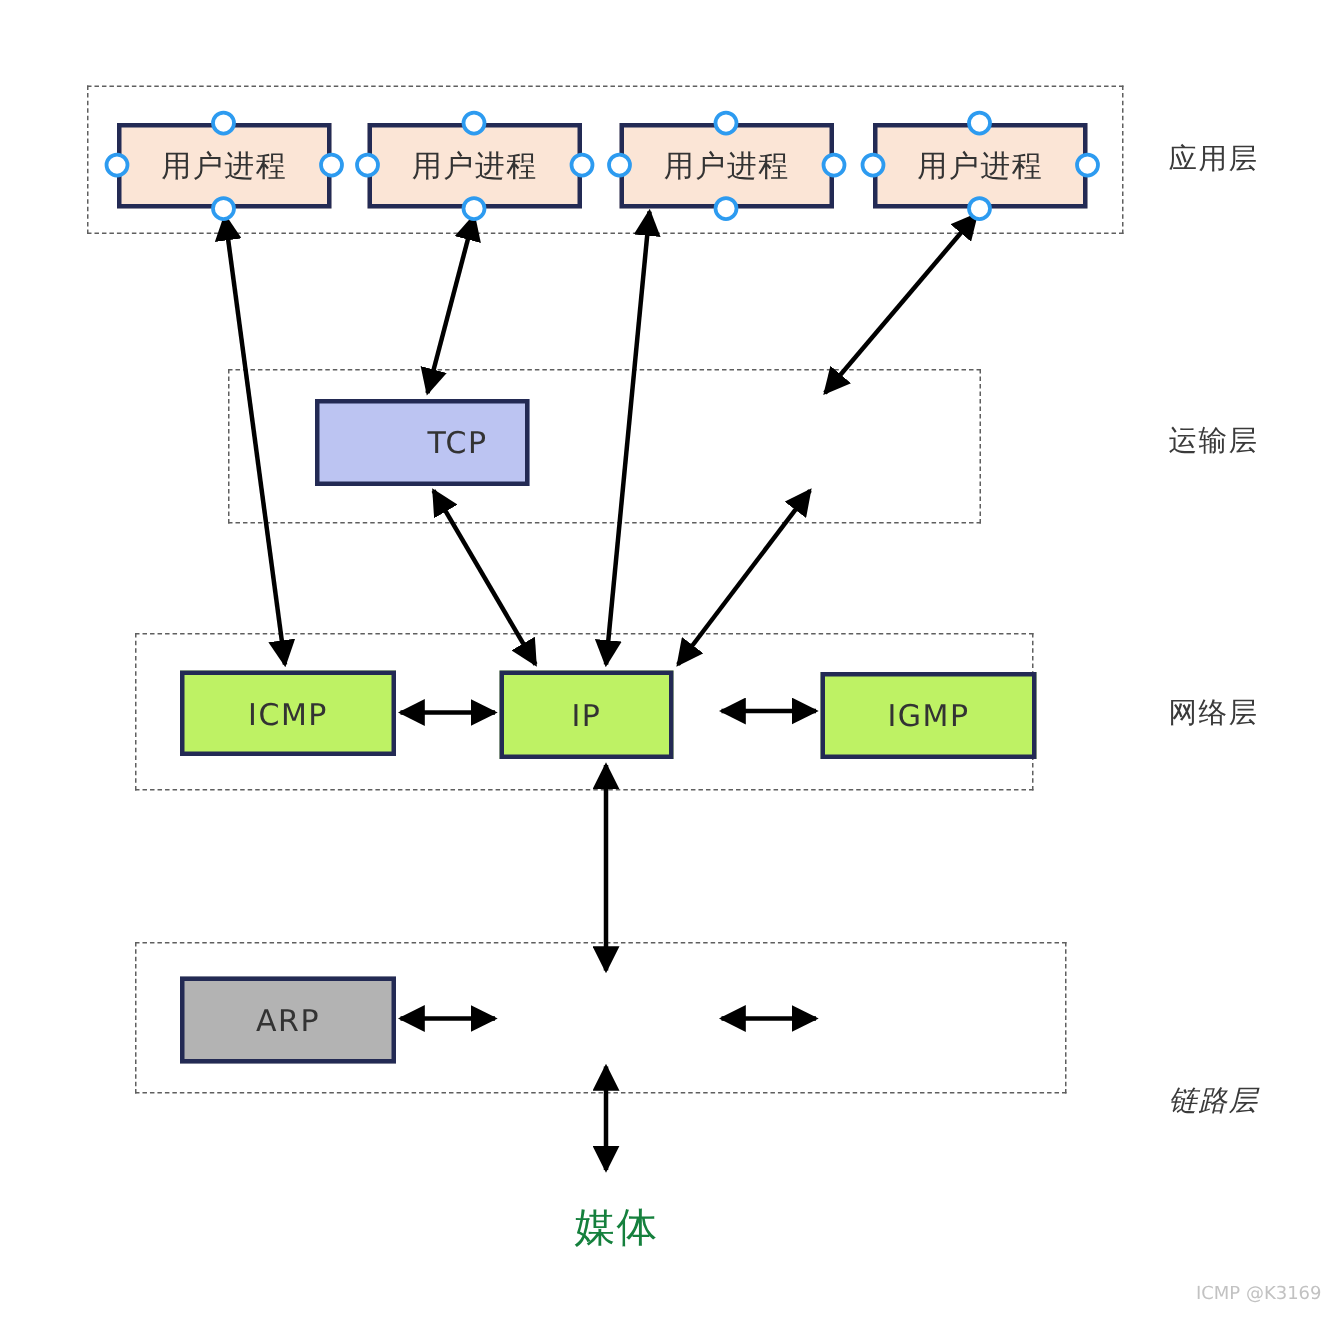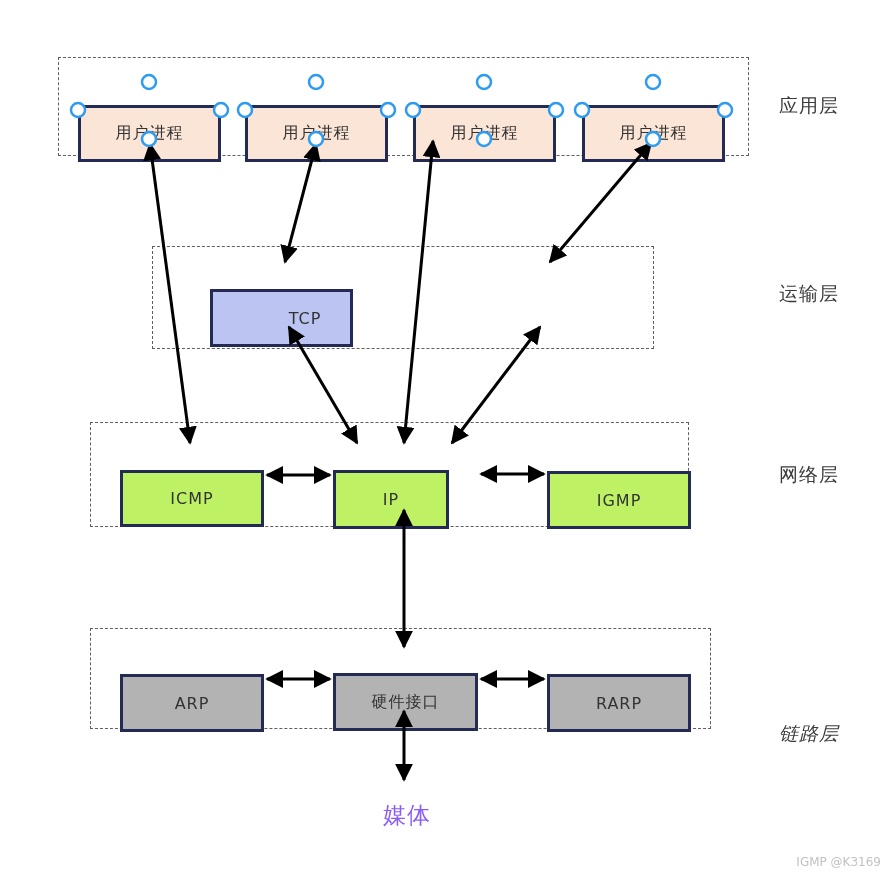--- a/index.html
+++ b/index.html
@@ -10,21 +10,21 @@
   
   .layer-frame{position:absolute;border:1px dashed #5f5f5f;z-index:0;}
   #f-app{left:58px;top:57px;width:689px;height:97px;}
   #f-transport{left:152px;top:246px;width:500px;height:101px;}
   #f-network{left:90px;top:422px;width:597px;height:103px;}
   #f-link{left:90px;top:628px;width:619px;height:99px;}
   
   .node{
     position:absolute;box-sizing:border-box;border:3px solid #232a54;
     display:flex;align-items:center;justify-content:center;
-    font-size:16px;color:#333;z-index:1;letter-spacing:1px;margin-top:23px;
+    font-size:20px;color:#333;z-index:1;letter-spacing:1px;
   }
   .fill-app{background:#fbe5d6;}
   .fill-transport{background:#bcc4f2;padding-left:47px;}
   .fill-network{background:#bef264;}
   .fill-link{background:#b3b3b3;}
   #n-up1{left:78px;top:82px;width:143px;height:57px;}
   #n-up2{left:245px;top:82px;width:143px;height:57px;}
   #n-up3{left:413px;top:82px;width:143px;height:57px;}
   #n-up4{left:582px;top:82px;width:143px;height:57px;}
   #n-tcp{left:210px;top:266px;width:143px;height:58px;}
@@ -34,21 +34,21 @@
   #n-igmp{left:547px;top:448px;width:144px;height:58px;}
   #n-arp{left:120px;top:651px;width:144px;height:58px;text-align:right;}
   #n-hw{left:333px;top:650px;width:145px;height:58px;}
   #n-rarp{left:547px;top:651px;width:144px;height:58px;}
   
   .layer-label{position:absolute;font-size:19px;color:#3a3a3a;z-index:1;letter-spacing:1px;}
   #l-app{left:779px;top:93px;}
   #l-transport{left:779px;top:281px;}
   #l-network{left:779px;top:462px;}
   #l-link{left:779px;top:721px;font-style:italic;}
-  #l-media{position:absolute;left:383px;top:800px;font-size:23px;color:#8b5cf6;z-index:1;letter-spacing:1px;text-align:center;}
+  #l-media{position:absolute;left:383px;top:800px;font-size:27px;color:#15803d;z-index:1;letter-spacing:1px;text-align:center;}
   
   #overlay{position:absolute;left:0;top:0;z-index:2;pointer-events:none;}
   #overlay line{stroke:#000;stroke-width:3;}
   #overlay circle{fill:#fff;stroke:#2d9bf0;stroke-width:2.5;}
   
   #watermark{position:absolute;right:14px;bottom:14px;font-size:12px;color:#c2c2c2;z-index:1;}
 </style>
 </head>
 <body>
 
@@ -64,22 +64,20 @@
   <div class="node fill-app" id="n-up3">用户进程</div>
   <div class="node fill-app" id="n-up4">用户进程</div>
 
   <div class="node fill-transport" id="n-tcp">TCP</div>
 
   <div class="node fill-network" id="n-icmp">ICMP</div>
   <div class="node fill-network" id="n-ip">IP</div>
   <div class="node fill-network" id="n-igmp">IGMP</div>
 
   <div class="node fill-link" id="n-arp">ARP</div>
-  <div class="node fill-link" id="n-hw">硬件接口</div>
-  <div class="node fill-link" id="n-rarp">RARP</div>
 
   <div class="layer-label" id="l-app">应用层</div>
   <div class="layer-label" id="l-transport">运输层</div>
   <div class="layer-label" id="l-network">网络层</div>
   <div class="layer-label" id="l-link">链路层</div>
   <div id="l-media">媒体</div>
 
   <svg id="overlay" width="895" height="883" viewBox="0 0 895 883">
     <defs>
       <marker id="ah" markerWidth="6" markerHeight="6" refX="5.4" refY="3" orient="auto-start-reverse" markerUnits="strokeWidth">
@@ -121,14 +119,14 @@
       <circle cx="556" cy="110" r="7"></circle>
     </g>
     <g>
       <circle cx="653" cy="82" r="7"></circle>
       <circle cx="653" cy="139" r="7"></circle>
       <circle cx="582" cy="110" r="7"></circle>
       <circle cx="725" cy="110" r="7"></circle>
     </g>
   </svg>
 
-  <div id="watermark">IGMP @K3169</div>
+  <div id="watermark">ICMP @K3169</div>
 </div>
 
 </body></html>

